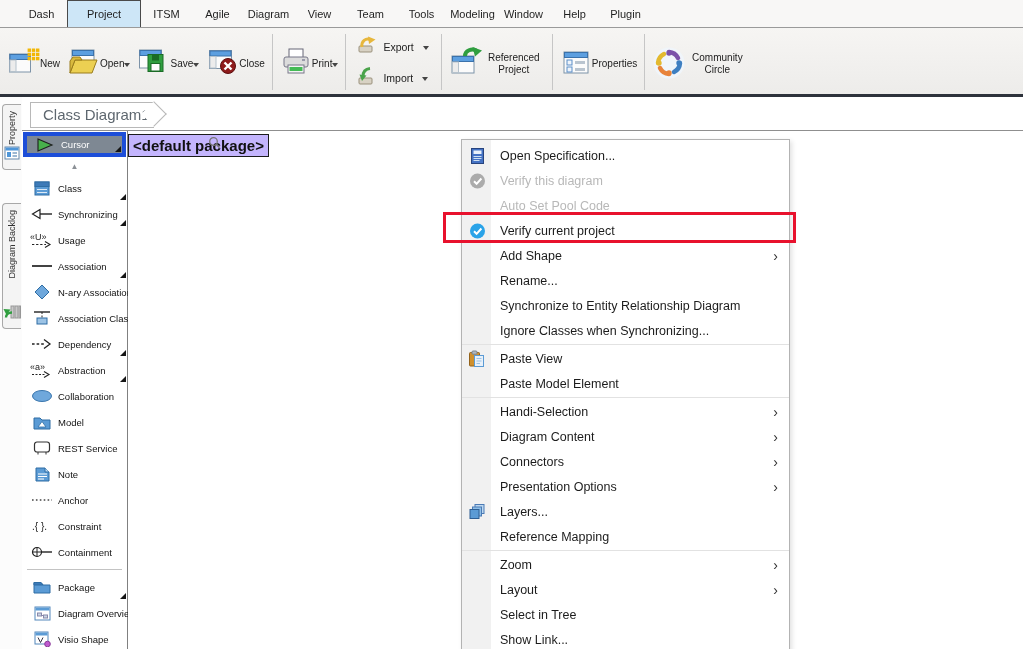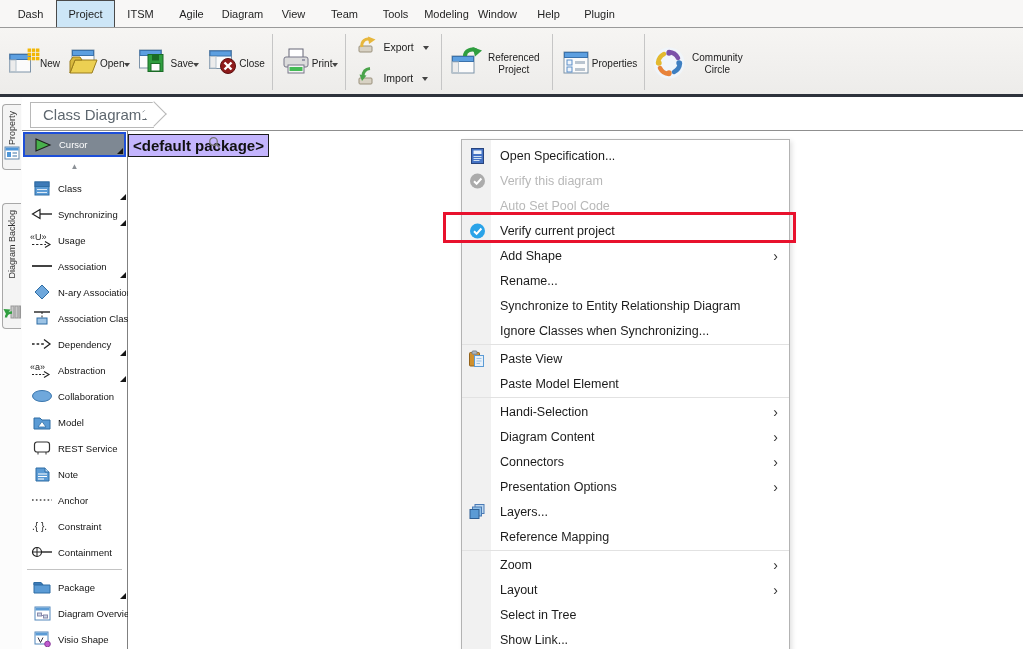--- a/index.html
+++ b/index.html
@@ -1,25 +1,25 @@
 <!DOCTYPE html>
 <html><head>
 <meta charset="utf-8">
 <style>
   html,body{margin:0;padding:0;background:#fff;}
   .app{position:relative;width:1023px;height:649px;overflow:hidden;background:#fff;
        font-family:"Liberation Sans",sans-serif;-webkit-font-smoothing:antialiased;}
 
   
   .menubar{height:28px;background:#f8f7f6;border-bottom:1px solid #9a9a9a;
-           display:flex;align-items:stretch;padding-left:5px;box-sizing:border-box;}
+           display:flex;align-items:stretch;padding-left:16px;box-sizing:border-box;}
   .menu-item{width:51px;display:flex;align-items:center;justify-content:center;
              font-size:11px;color:#1f1f1f;cursor:default;}
   .menu-item.selected{background:#cde6f7;border:1px solid #4a4a4a;border-bottom:none;
-                      width:59px;box-sizing:border-box;position:relative;z-index:2;}
+                      width:74px;box-sizing:border-box;position:relative;z-index:2;}
 
   
   .ribbon{height:69px;box-sizing:border-box;background:linear-gradient(#f6f5f3,#edecea);
           border-bottom:3px solid #2d323b;display:flex;align-items:stretch;padding:2px 2px 0 4px;}
   .tb-btn{display:flex;flex-direction:row;align-items:center;justify-content:flex-start;
           padding:3px 4px 1px;min-width:46px;}
   .tb-btn .ic{height:34px;display:flex;align-items:center;justify-content:center;}
   .tb-btn .lbl{font-size:10px;color:#222;text-align:center;line-height:1.12;margin-top:1px;max-width:62px;}
   .chev{width:0;height:0;border-left:3.5px solid transparent;border-right:3.5px solid transparent;
         border-top:4px solid #444;margin-top:3px;}
@@ -46,21 +46,21 @@
   .diagram-tab{position:relative;height:24px;line-height:24px;border:1px solid #b8b8b8;border-right:none;
                background:#fff;padding:0 4px 0 12px;font-size:15px;color:#5e676f;margin-top:2px;}
   .diagram-tab::after{content:"";position:absolute;right:-9px;top:2.8px;width:17px;height:17px;
                transform:rotate(45deg);border-top:1px solid #b8b8b8;border-right:1px solid #b8b8b8;background:#fff;}
 
   .content{flex:1;display:flex;min-height:0;}
   .palette{width:106px;flex:none;border-right:1px solid #808080;background:#fff;padding-top:1px;box-sizing:border-box;}
   .pal-item{height:26px;display:flex;align-items:center;padding-left:7px;position:relative;}
   .pal-item .pic{width:26px;flex:none;display:flex;align-items:center;justify-content:center;}
   .pal-item .plbl{font-size:9.5px;color:#121212;margin-left:3px;white-space:nowrap;}
-  .pal-item.selected{background:#7e8893;border:2px solid #1d4ed8;margin:0 1px;height:25px;
+  .pal-item.selected{background:#7e8893;border:4px solid #1d4ed8;margin:0 1px;height:25px;
                      box-sizing:border-box;padding-left:5px;}
   .pal-item.selected .plbl{color:#fff;}
   .corner{position:absolute;right:1px;bottom:1px;width:0;height:0;
           border-left:6px solid transparent;border-bottom:6px solid #151515;}
   .pal-scroll{height:18px;display:flex;align-items:center;justify-content:center;
               color:#8b9096;font-size:8px;}
   .pal-divider{height:1px;background:#c3c3c3;margin:4px 5px;}
 
   .canvas{flex:1;position:relative;background:#fff;}
   .default-package{position:absolute;left:0;top:3px;border:1px solid #1c1c1c;background:#c4b5fd;

